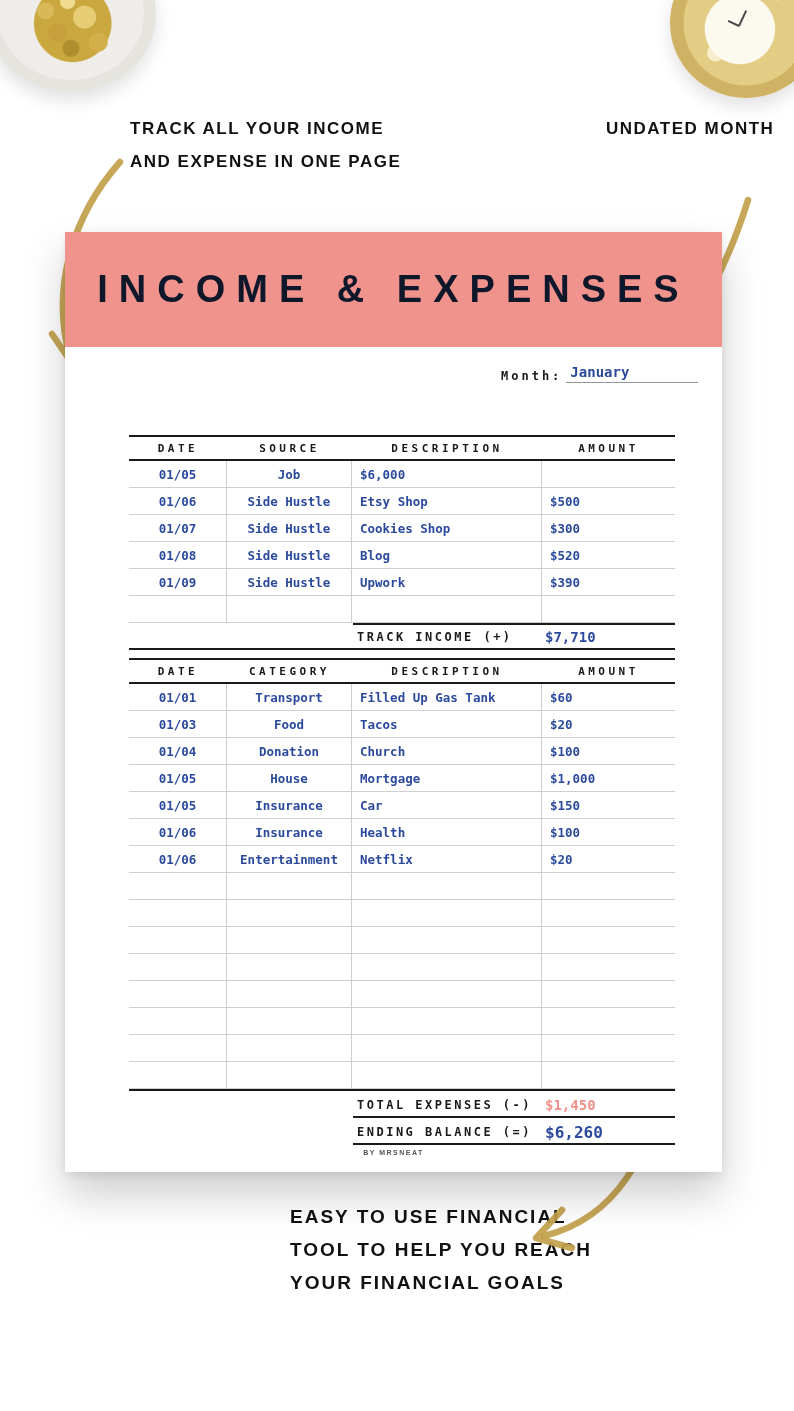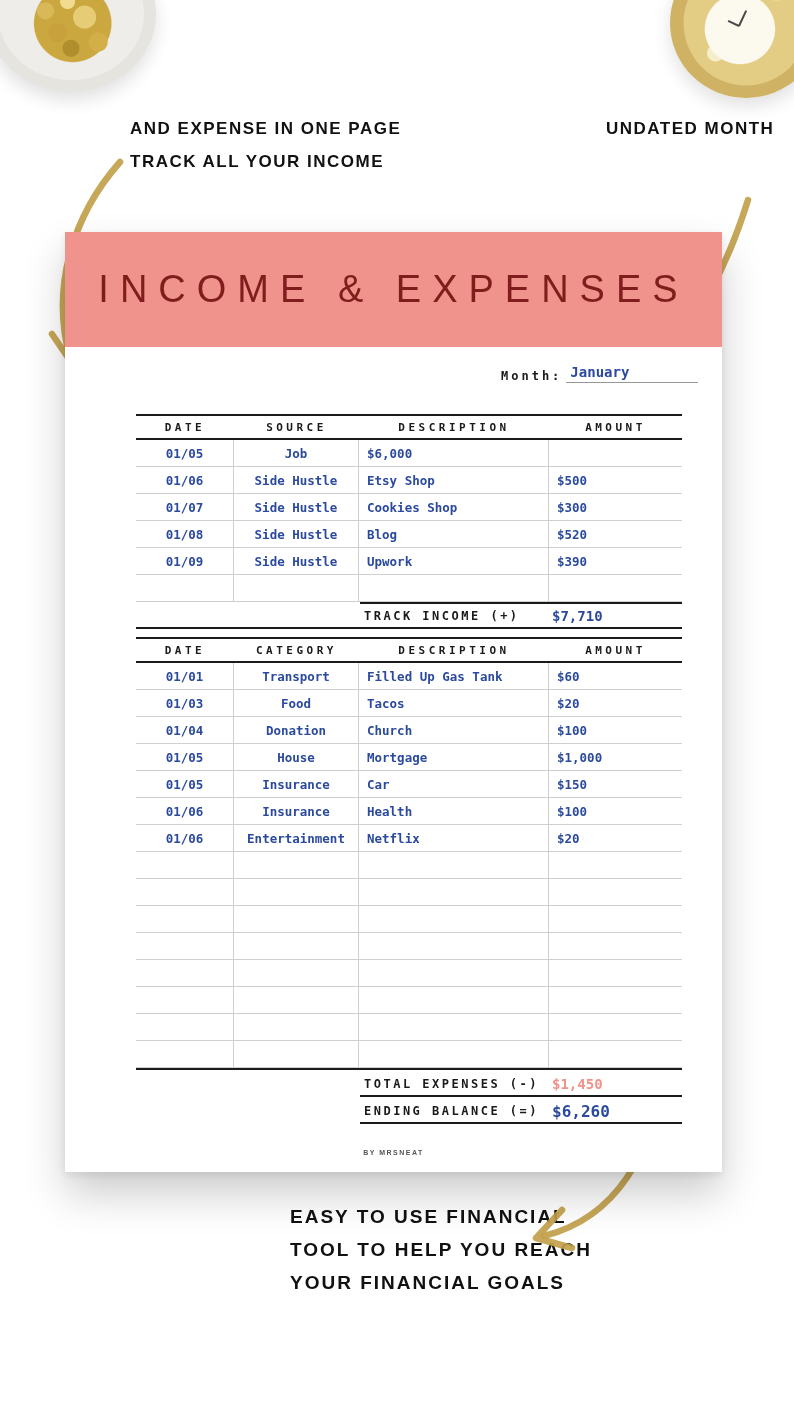--- a/index.html
+++ b/index.html
@@ -48,32 +48,32 @@
   
   .sheet{
     position:absolute;left:65px;top:232px;width:657px;height:940px;background:#fff;
     box-shadow:0 22px 40px rgba(0,0,0,.20), 0 3px 8px rgba(0,0,0,.08);
   }
   .banner{
     position:absolute;left:0;top:0;width:100%;height:115px;background:var(--band-pink,#F0938C);
     display:flex;align-items:center;justify-content:center;
   }
   .banner-title{
-    color:#7f1d1d;font-size:38px;font-weight:400;letter-spacing:11px;white-space:nowrap;
+    color:#0f172a;font-size:38px;font-weight:700;letter-spacing:11px;white-space:nowrap;
   }
   .month-row{position:absolute;left:436px;top:132px;white-space:nowrap;}
   .month-label{font-family:"DejaVu Sans Mono",monospace;font-size:12px;font-weight:700;letter-spacing:3px;color:#1a1a1a;vertical-align:bottom;}
   .month-value{
     display:inline-block;width:128px;margin-left:4px;padding:0 0 2px 4px;
     border-bottom:1px solid #979797;
     font-family:"DejaVu Sans Mono",monospace;font-size:14px;font-weight:700;
     color:var(--ink-blue,#2B4A9E);vertical-align:bottom;
   }
   
-  .tbl{position:absolute;left:71px;width:546px;}
+  .tbl{position:absolute;left:64px;width:546px;margin-top:21px;}
   .income-tbl{top:182px;}
   .expense-tbl{top:405px;}
   .thead{
     display:grid;grid-template-columns:98px 125px 190px 133px;height:22px;align-items:center;
     border-top:2px solid #1a1a1a;border-bottom:2px solid #1a1a1a;
   }
   .hcell{text-align:center;font-family:"DejaVu Sans Mono",monospace;font-size:11px;font-weight:700;letter-spacing:3.5px;color:#1a1a1a;}
   .trow{
     display:grid;grid-template-columns:98px 125px 190px 133px;height:26px;align-items:center;
     border-bottom:1px solid #cfcfcf;
@@ -103,22 +103,22 @@
     font-size:7px;letter-spacing:1.5px;color:#555;font-weight:700;
   }
 </style>
 </head>
 <body>
 
 <div class="photo-clips"></div>
 <div class="photo-clock"></div>
 
 <div class="caption cap-top-left">
+  <div>TRACK ALL YOUR INCOME</div>
   <div>AND EXPENSE IN ONE PAGE</div>
-  <div>TRACK ALL YOUR INCOME</div>
 </div>
 <div class="caption cap-top-right">UNDATED MONTH</div>
 <div class="caption cap-bottom">
   <div>EASY TO USE FINANCIAL</div>
   <div>TOOL TO HELP YOU REACH</div>
   <div>YOUR FINANCIAL GOALS</div>
 </div>
 
 <svg class="arrow arrow-left" viewBox="0 0 90 240">
   <path d="M80,6 C34,58 10,130 30,202"></path>

